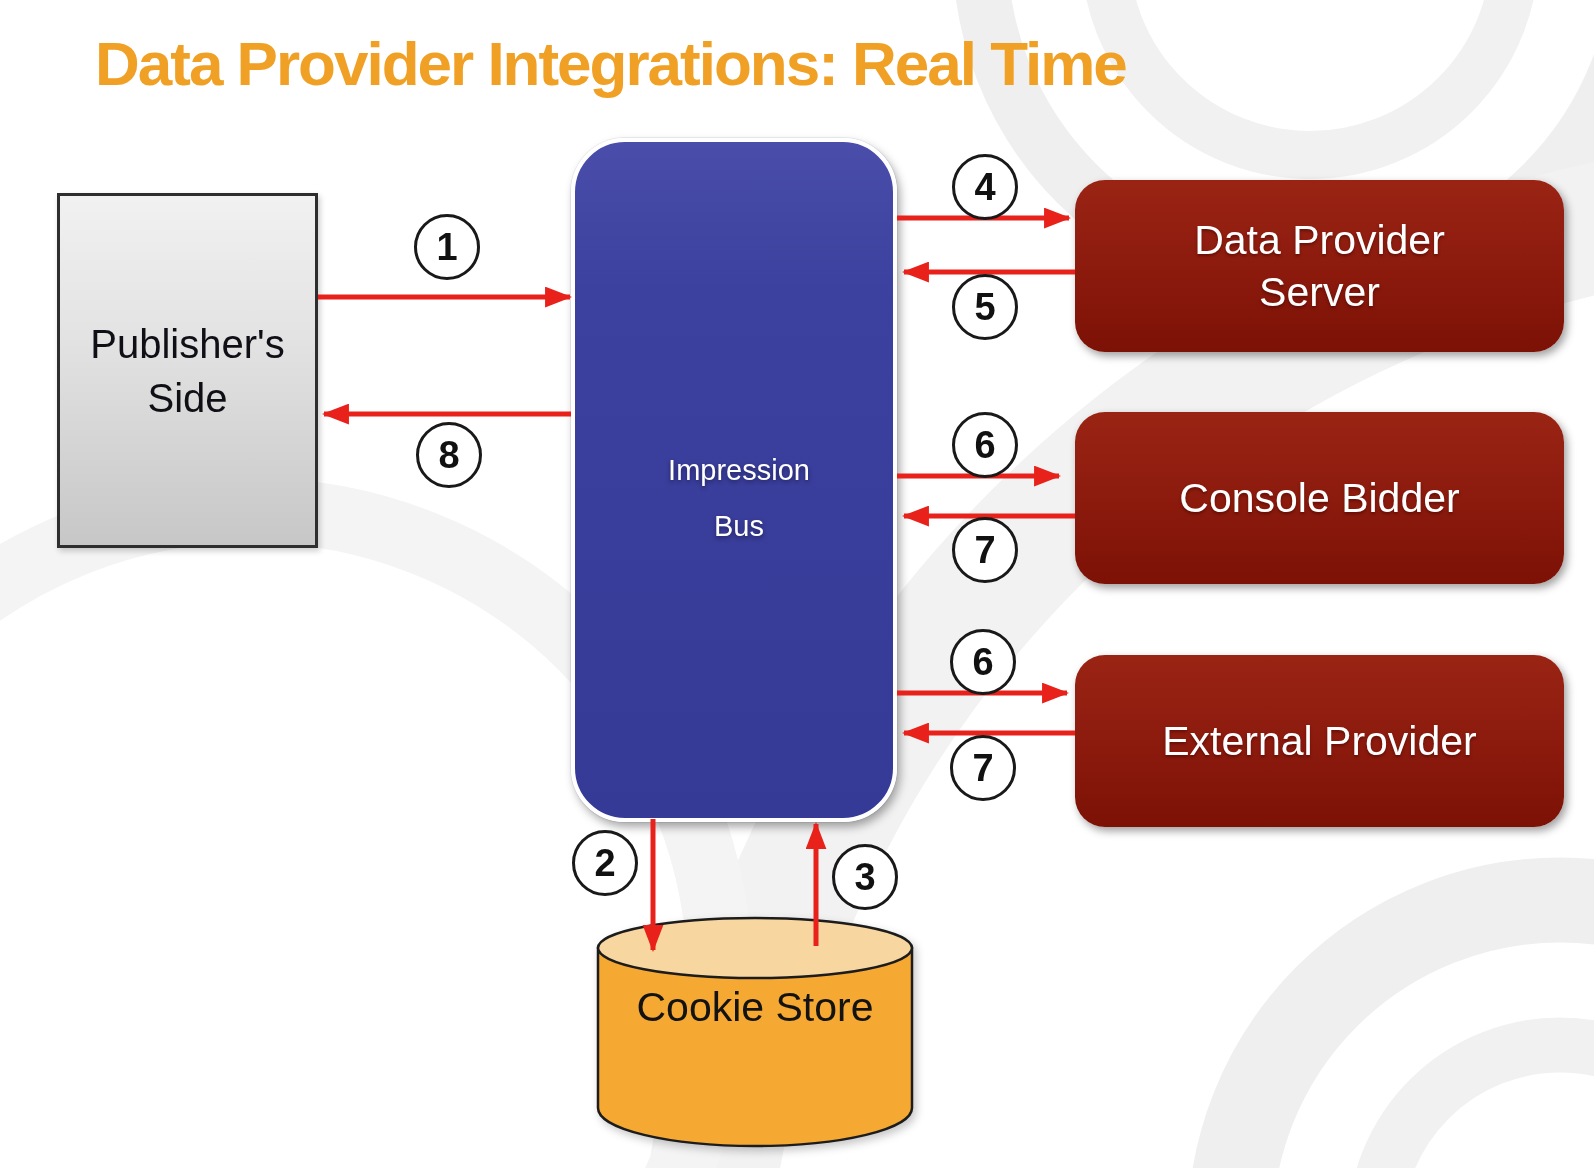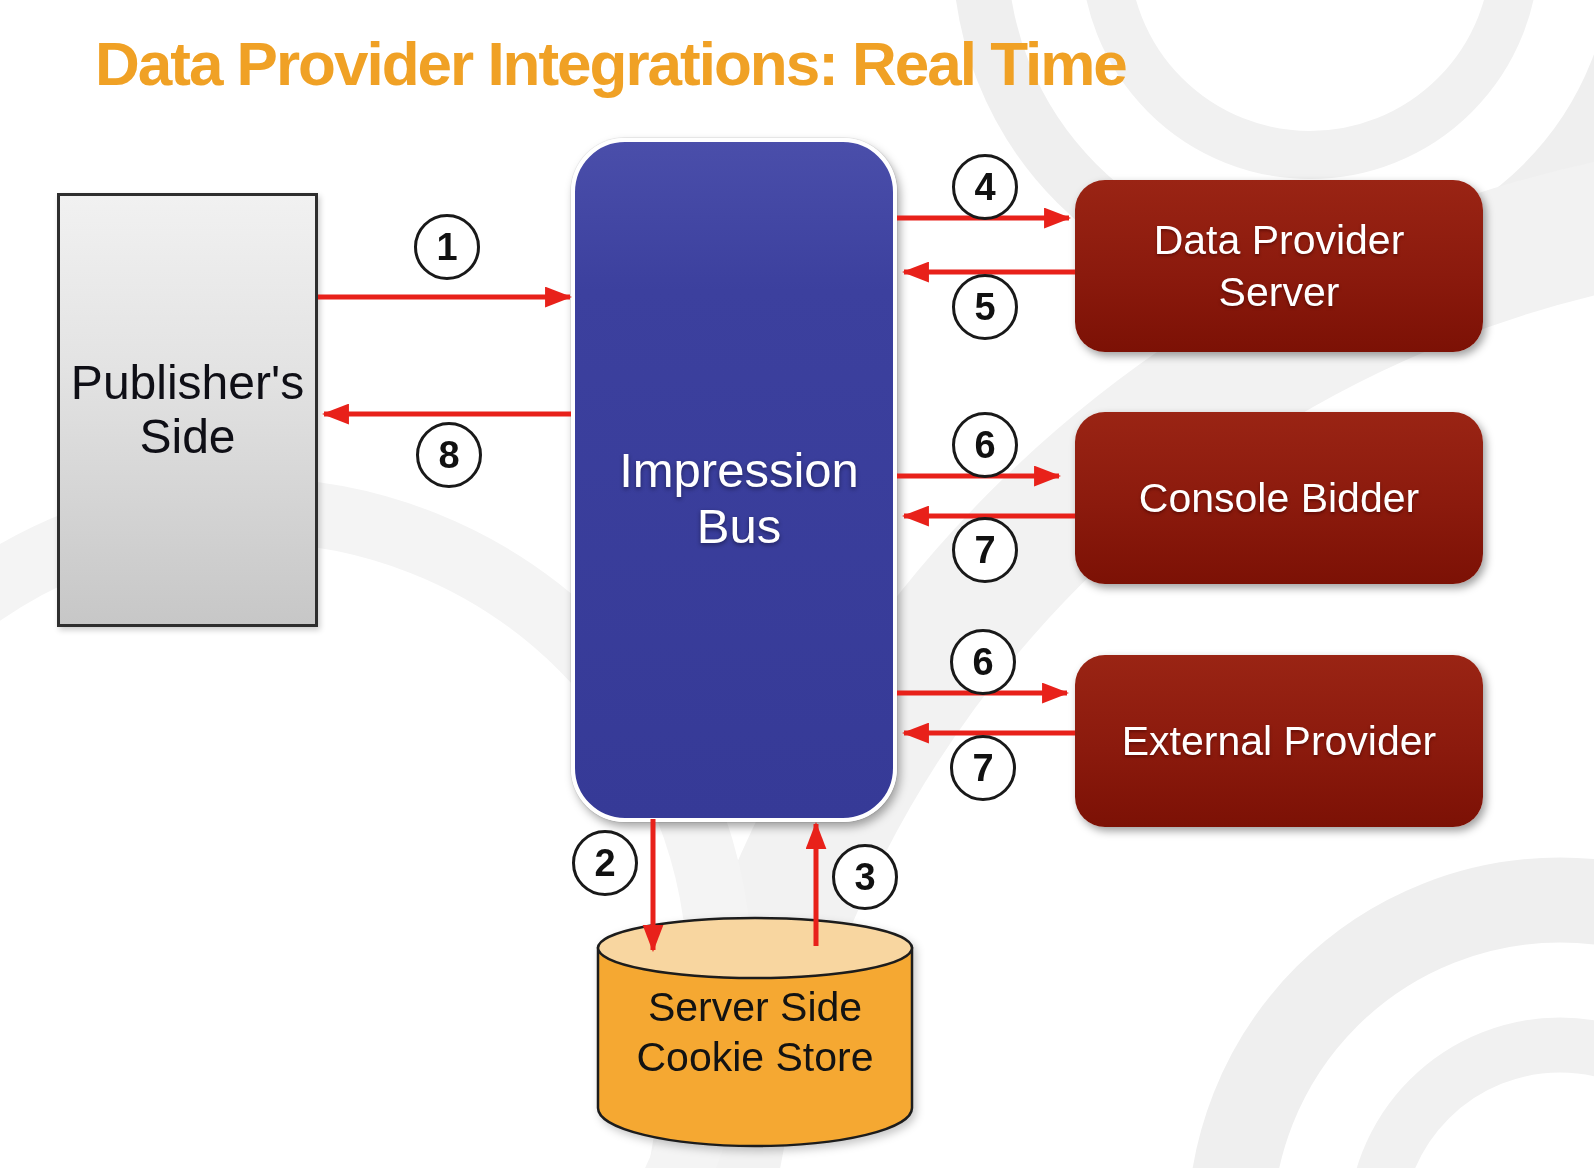--- a/index.html
+++ b/index.html
@@ -18,40 +18,40 @@
     position:absolute;left:55px;top:28px;z-index:3;
     font-size:62px;font-weight:bold;letter-spacing:-2px;
     color:#F0A125;white-space:nowrap;margin-left:40px;
   }
 
   .node{position:absolute;display:flex;flex-direction:column;
         align-items:center;justify-content:center;text-align:center;z-index:1;
         box-sizing:border-box;}
 
   .publisher{
-    left:57px;top:193px;width:261px;height:434px;
+    left:57px;top:193px;width:261px;height:355px;
     background:linear-gradient(180deg,#F1F1F1 0%,#E3E3E3 40%,#C7C7C7 100%);
     border:3px solid #2E2E2E;
     box-shadow:2px 3px 6px rgba(0,0,0,0.20);
-    color:#0F0F16;font-size:48px;line-height:54px;
+    color:#0F0F16;font-size:40px;line-height:54px;
   }
 
   .bus{
     left:571px;top:138px;width:326px;height:684px;
     background:linear-gradient(180deg,#4A4EAA 0%,#3C409E 22%,#363A97 100%);
     border:4px solid #ffffff;border-radius:54px;
     box-shadow:0 0 0 1px rgba(0,0,0,0.06), 3px 5px 10px rgba(0,0,0,0.35);
-    color:#ffffff;font-size:49px;line-height:56px;
+    color:#ffffff;font-size:29px;line-height:56px;
     padding-top:36px;
     text-shadow:0 2px 4px rgba(0,0,20,0.45);
     padding-left:10px;
   }
 
   .maroon{
-    left:1075px;width:408px;height:172px;
+    left:1075px;width:489px;height:172px;
     background:linear-gradient(180deg,#9A2414 0%,#8B1A0D 55%,#7C1105 100%);
     border-radius:30px;
     box-shadow:3px 4px 8px rgba(0,0,0,0.38);
     color:#ffffff;font-size:41px;line-height:52px;
     text-shadow:0 2px 3px rgba(60,0,0,0.5);
   }
   .dpb{top:180px;}
   .console{top:412px;}
   .external{top:655px;}
 
@@ -128,21 +128,20 @@
       <line x1="897" y1="476" x2="1059" y2="476" marker-end="url(#ah)"></line>
       <line x1="1075" y1="516" x2="904" y2="516" marker-end="url(#ah)"></line>
       <line x1="897" y1="693" x2="1067" y2="693" marker-end="url(#ah)"></line>
       <line x1="1075" y1="733" x2="904" y2="733" marker-end="url(#ah)"></line>
       <line x1="653" y1="819" x2="653" y2="950" marker-end="url(#ah)"></line>
       <line x1="816" y1="946" x2="816" y2="824" marker-end="url(#ah)"></line>
     </g>
   </svg>
 
   <div class="cyl-label">
-    <div>Server Side</div>
     <div>Cookie Store</div>
   </div>
 
   <div class="badge" style="left:414px;top:214px;">1</div>
   <div class="badge" style="left:416px;top:422px;">8</div>
   <div class="badge" style="left:952px;top:154px;">4</div>
   <div class="badge" style="left:952px;top:274px;">5</div>
   <div class="badge" style="left:952px;top:412px;">6</div>
   <div class="badge" style="left:952px;top:517px;">7</div>
   <div class="badge" style="left:950px;top:629px;">6</div>

